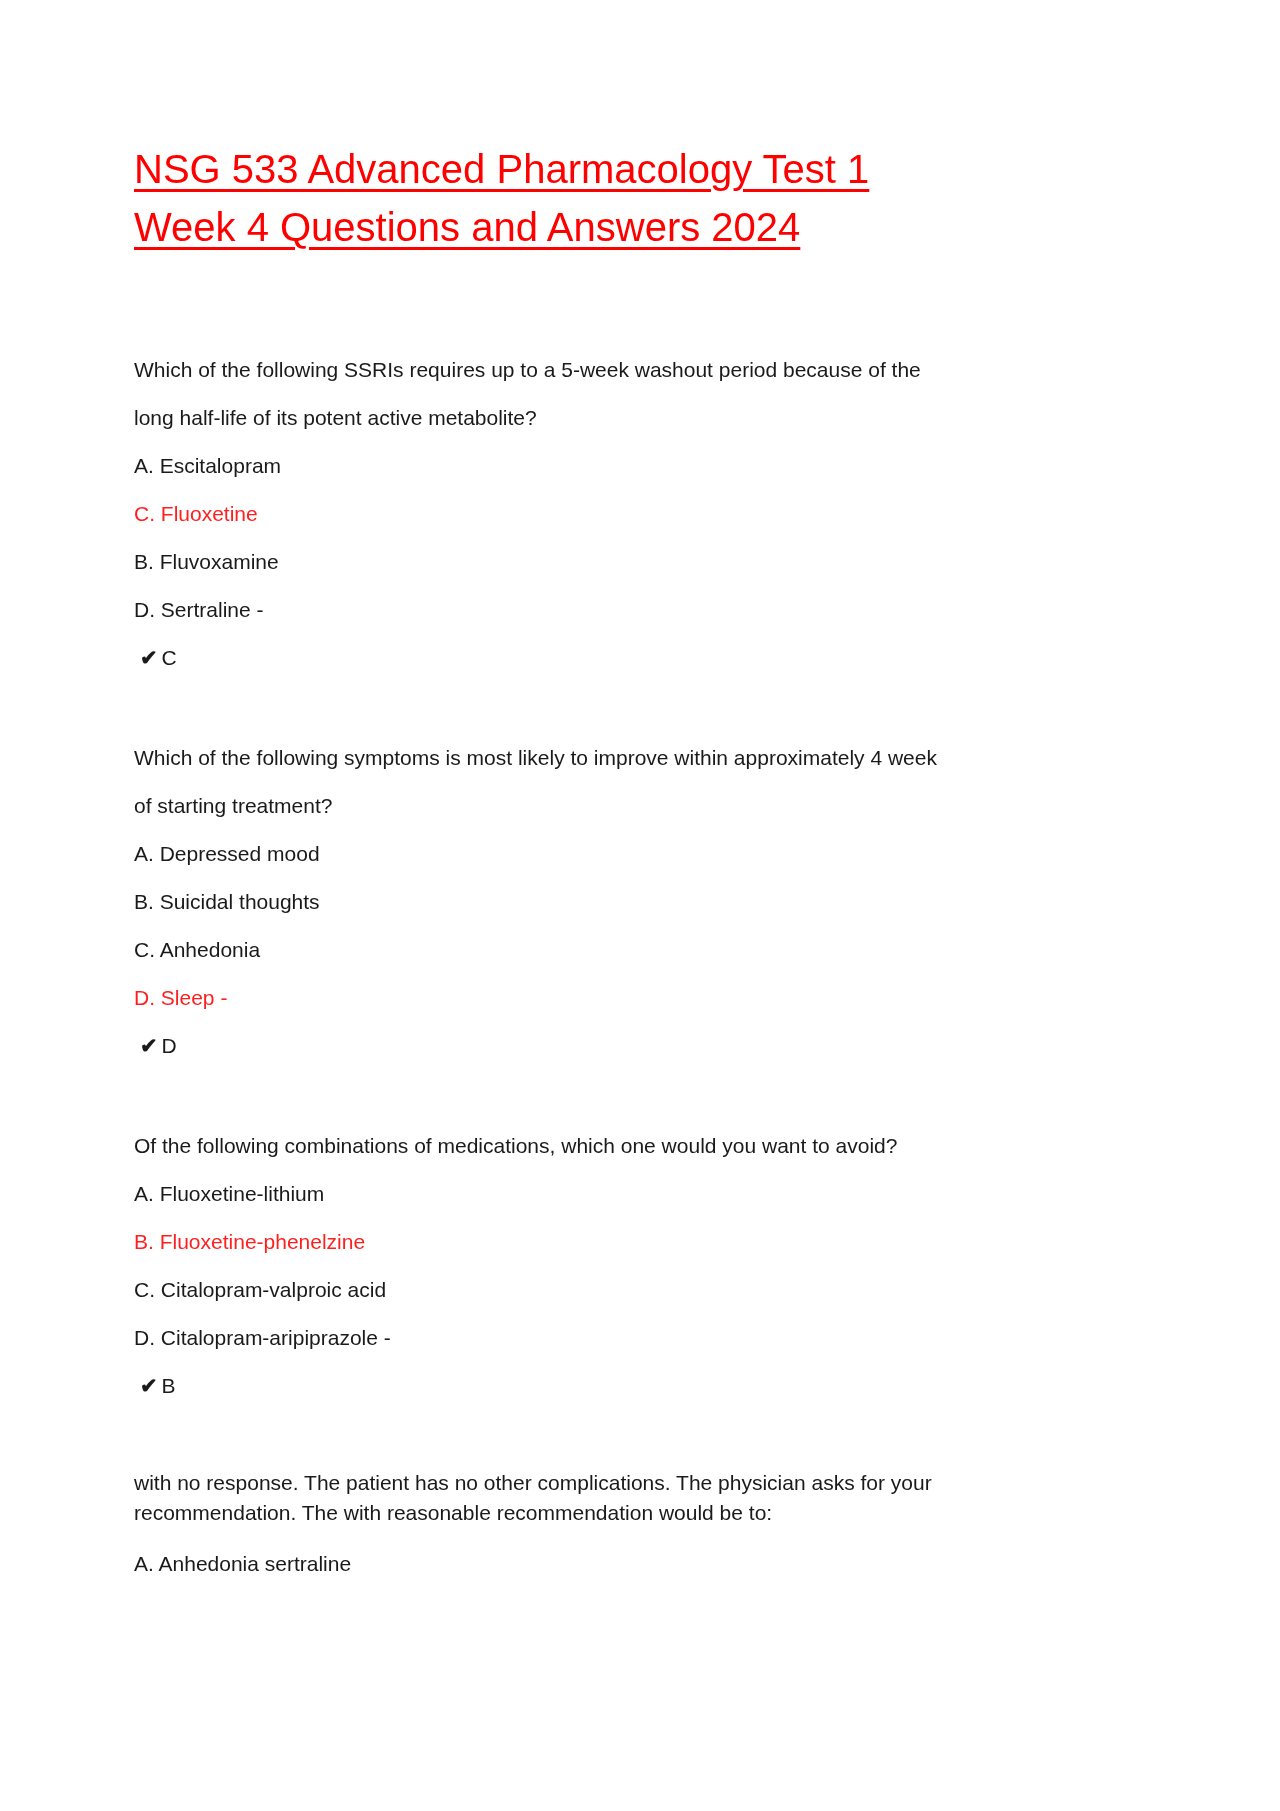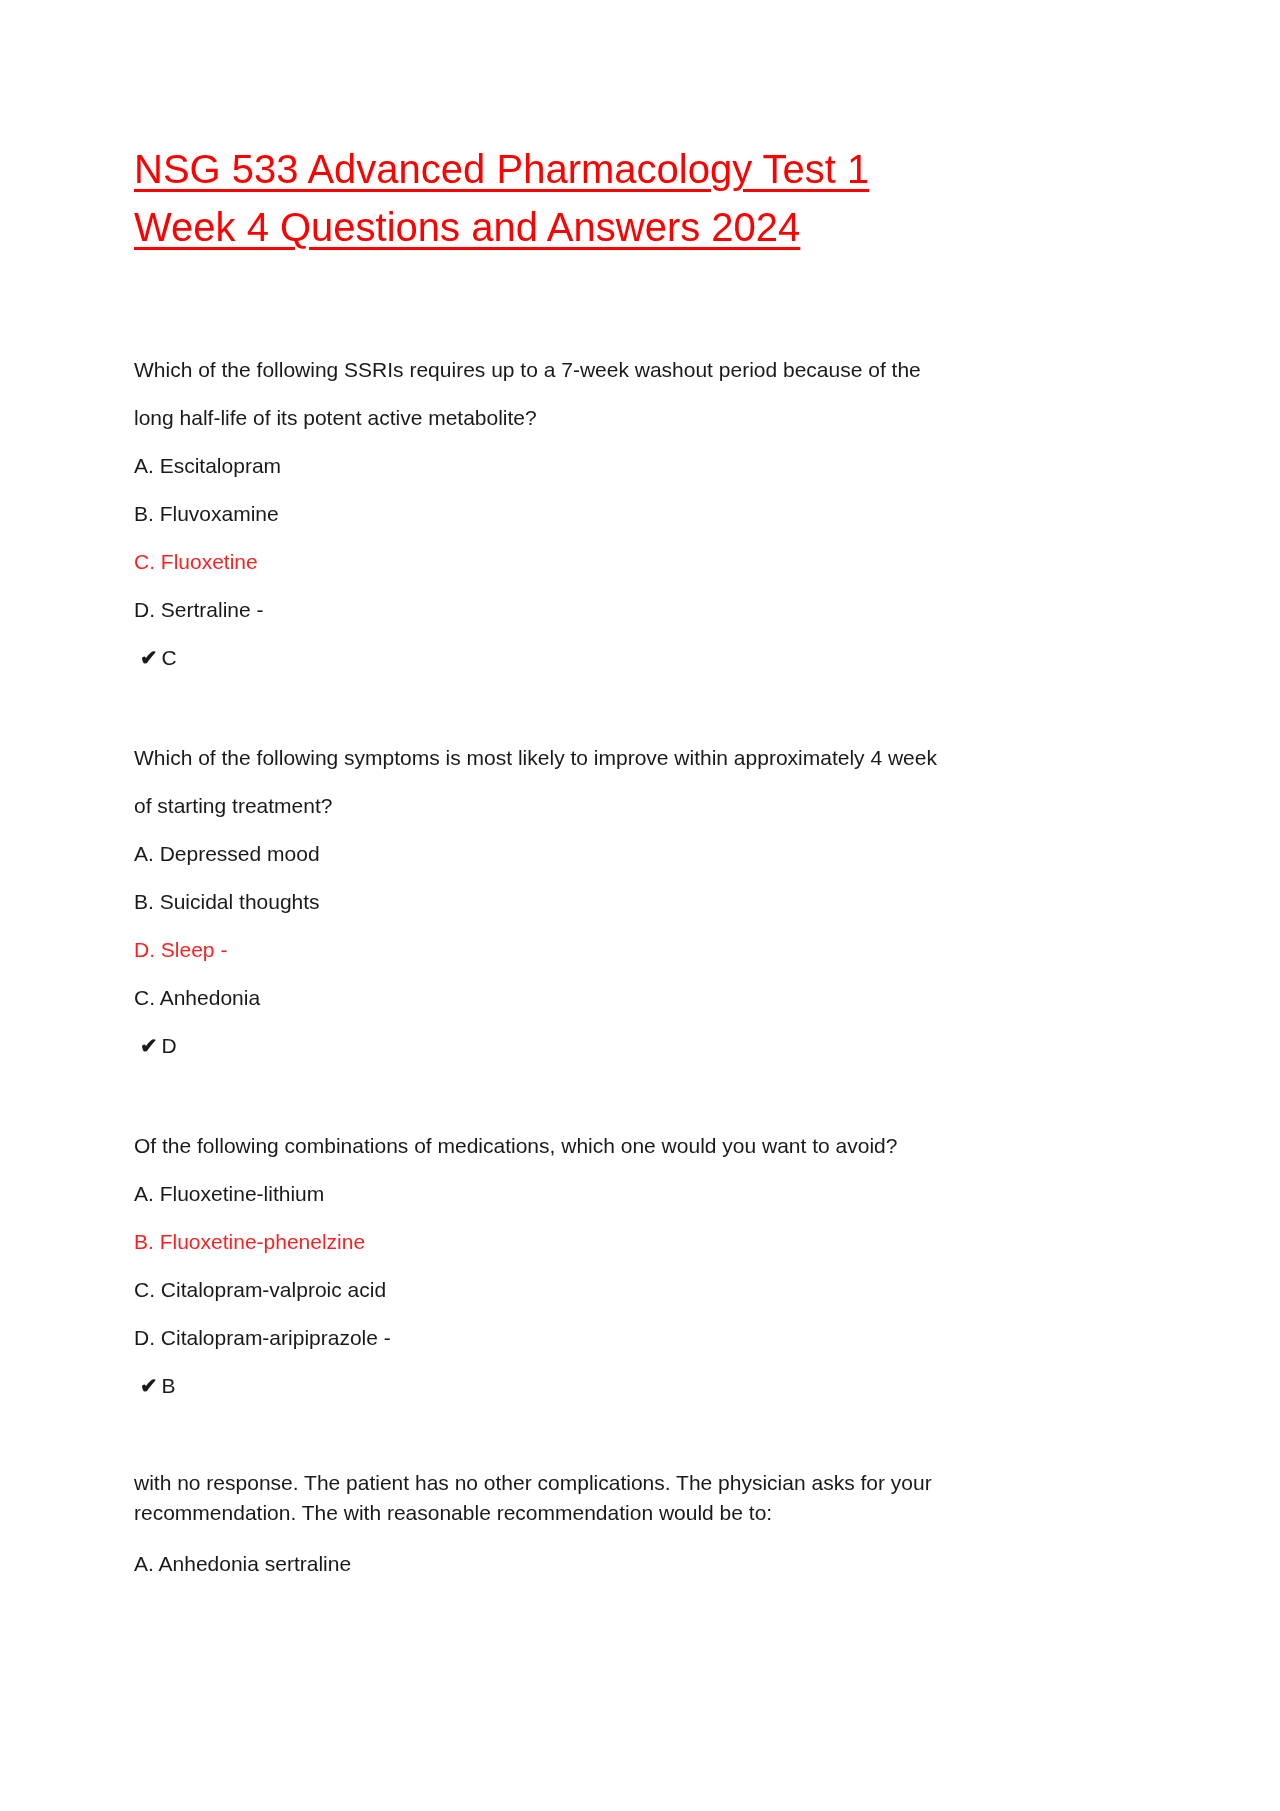--- a/index.html
+++ b/index.html
@@ -56,36 +56,36 @@
 <body>
 
 <div class="page">
 
   <h1 class="doc-title">
     <span class="title-line">NSG 533 Advanced Pharmacology Test 1</span>
     <span class="title-line">Week 4 Questions and Answers 2024</span>
   </h1>
 
   <section class="question first">
-    <p class="line stem">Which of the following SSRIs requires up to a 7-week washout period because of the</p>
+    <p class="line stem">Which of the following SSRIs requires up to a 5-week washout period because of the</p>
     <p class="line stem">long half-life of its potent active metabolite?</p>
     <p class="line option">A. Escitalopram</p>
+    <p class="line option highlight">C. Fluoxetine</p>
     <p class="line option">B. Fluvoxamine</p>
-    <p class="line option highlight">C. Fluoxetine</p>
     <p class="line option">D. Sertraline -</p>
     <p class="line answer-line"><span class="check">✔</span><span>C</span></p>
   </section>
 
   <section class="question">
     <p class="line stem">Which of the following symptoms is most likely to improve within approximately 4 week</p>
     <p class="line stem">of starting treatment?</p>
     <p class="line option">A. Depressed mood</p>
     <p class="line option">B. Suicidal thoughts</p>
+    <p class="line option">C. Anhedonia</p>
     <p class="line option highlight">D. Sleep -</p>
-    <p class="line option">C. Anhedonia</p>
     <p class="line answer-line"><span class="check">✔</span><span>D</span></p>
   </section>
 
   <section class="question">
     <p class="line stem">Of the following combinations of medications, which one would you want to avoid?</p>
     <p class="line option">A. Fluoxetine-lithium</p>
     <p class="line option highlight">B. Fluoxetine-phenelzine</p>
     <p class="line option">C. Citalopram-valproic acid</p>
     <p class="line option">D. Citalopram-aripiprazole -</p>
     <p class="line answer-line"><span class="check">✔</span><span>B</span></p>

